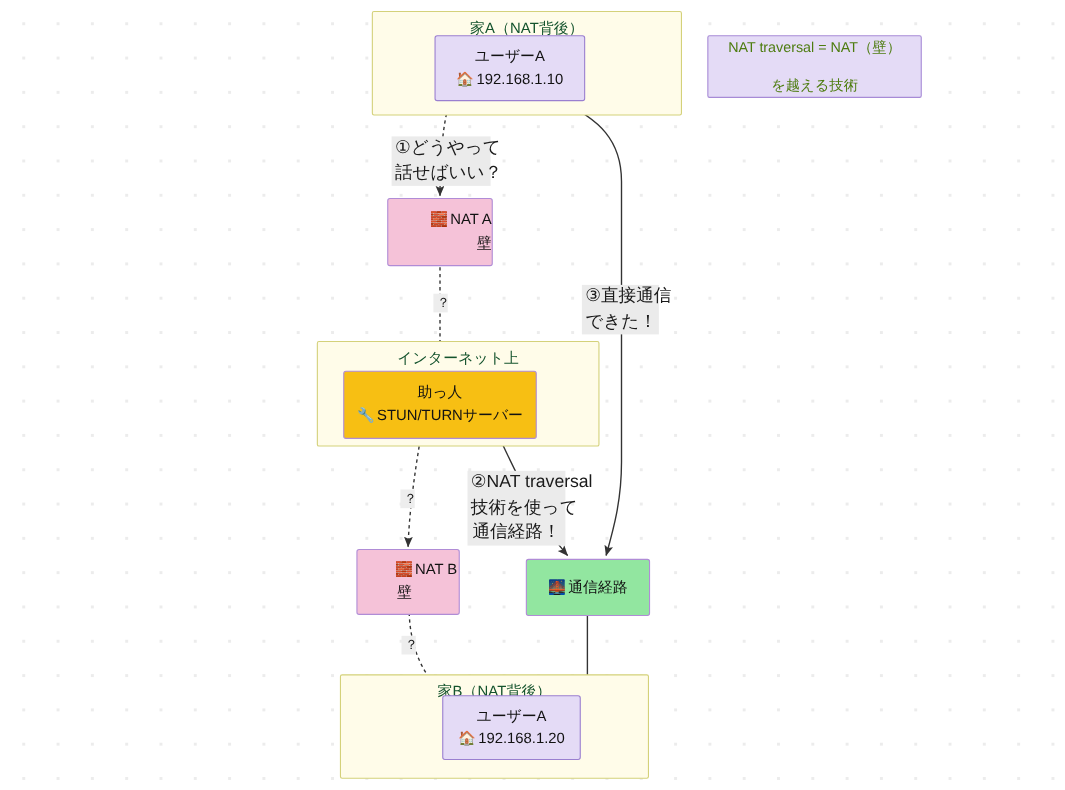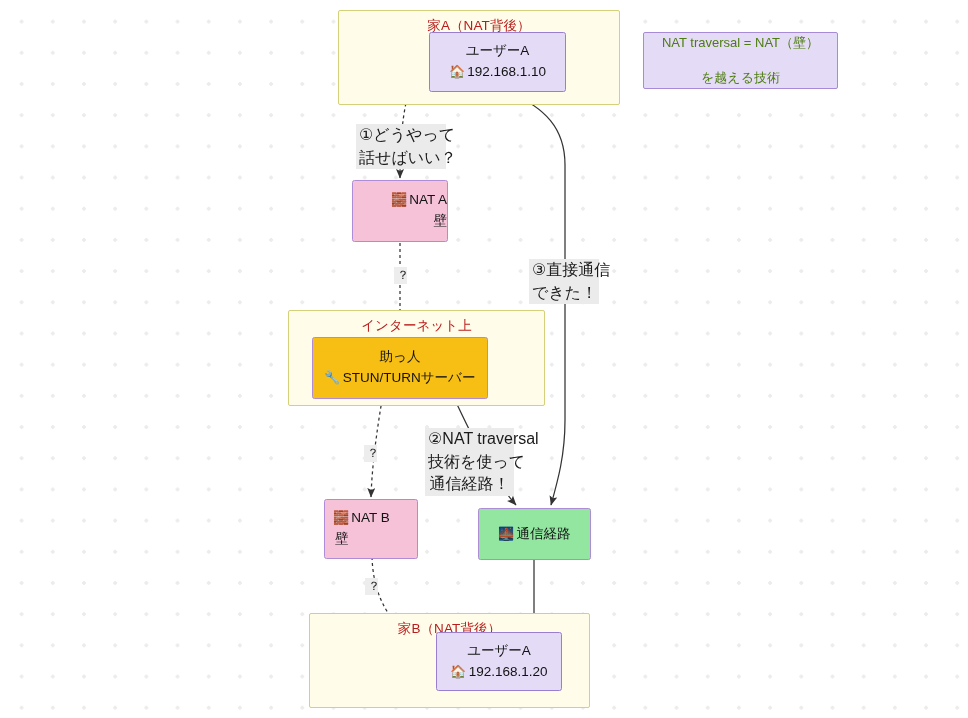--- a/index.html
+++ b/index.html
@@ -33,21 +33,21 @@
     border-radius: 2px;
     box-sizing: border-box;
   }
   .subgraph-title {
     position: absolute;
     left: 0;
     right: 0;
     top: 6px;
     text-align: center;
     font-size: 13.5px;
-    color: #b91c1c;
+    color: #14532d;
     letter-spacing: 0.1px;
   }
   .node {
     position: absolute;
     box-sizing: border-box;
     border-radius: 2.5px;
     display: flex;
     flex-direction: column;
     align-items: center;
     justify-content: center;
@@ -61,21 +61,20 @@
     white-space: nowrap;
   }
   .node .emoji {
     font-family: "DejaVu Sans", sans-serif;
     font-size: 13px;
     margin-right: 2px;
   }
   .n-user {
     background: #e4dbf6;
     border: 1.3px solid #9a7fd0;
-    margin-left: 34px;
   }
   .n-nat {
     background: #f5c2d8;
     border: 1.3px solid #b08cd6;
   }
   .n-server {
     background: #f7bf13;
     border: 1.3px solid #b08cd6;
   }
   .n-route {
@@ -197,21 +196,21 @@
     <div class="subgraph-title">インターネット上</div>
   </div>
 
   <div class="node n-server" style="left:312px; top:337px; width:176px; height:62px;">
     <span class="line">助っ人</span>
     <span class="line">
       <span class="emoji">🔧</span><span>STUN/TURNサーバー</span>
     </span>
   </div>
 
-  <div class="node n-nat" style="left:324px; top:499px; width:94px; height:60px; align-items:flex-start; padding-left:8px;">
+  <div class="node n-nat" style="left:324px; top:499px; width:94px; height:60px; align-items:flex-start; padding-left:34px;">
     <span class="line">
       <span class="emoji">🧱</span><span>NAT B</span>
     </span>
     <span class="line" style="margin-left:2px;">壁</span>
   </div>
 
   <div class="node n-route" style="left:478px; top:508px; width:113px; height:52px;">
     <span class="line">
       <span class="emoji">🌉</span><span>通信経路</span>
     </span>

